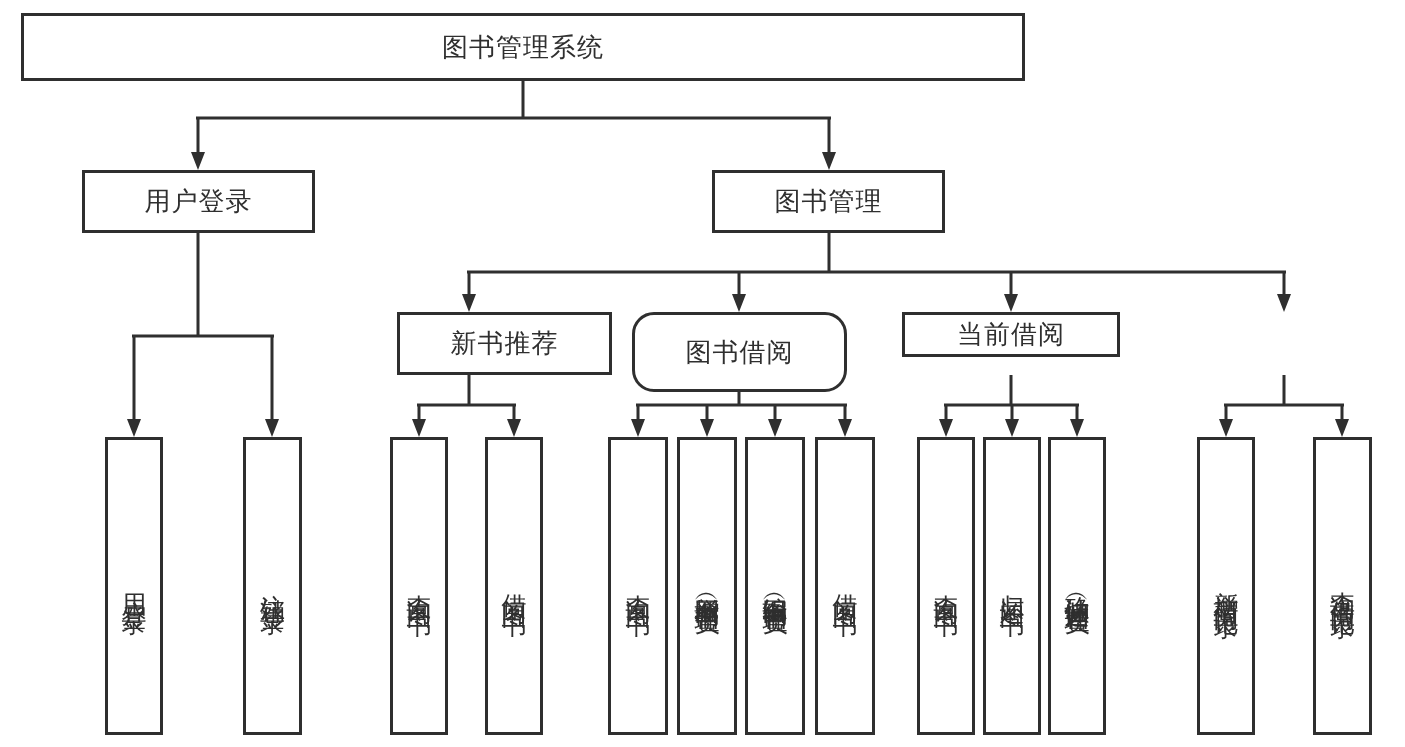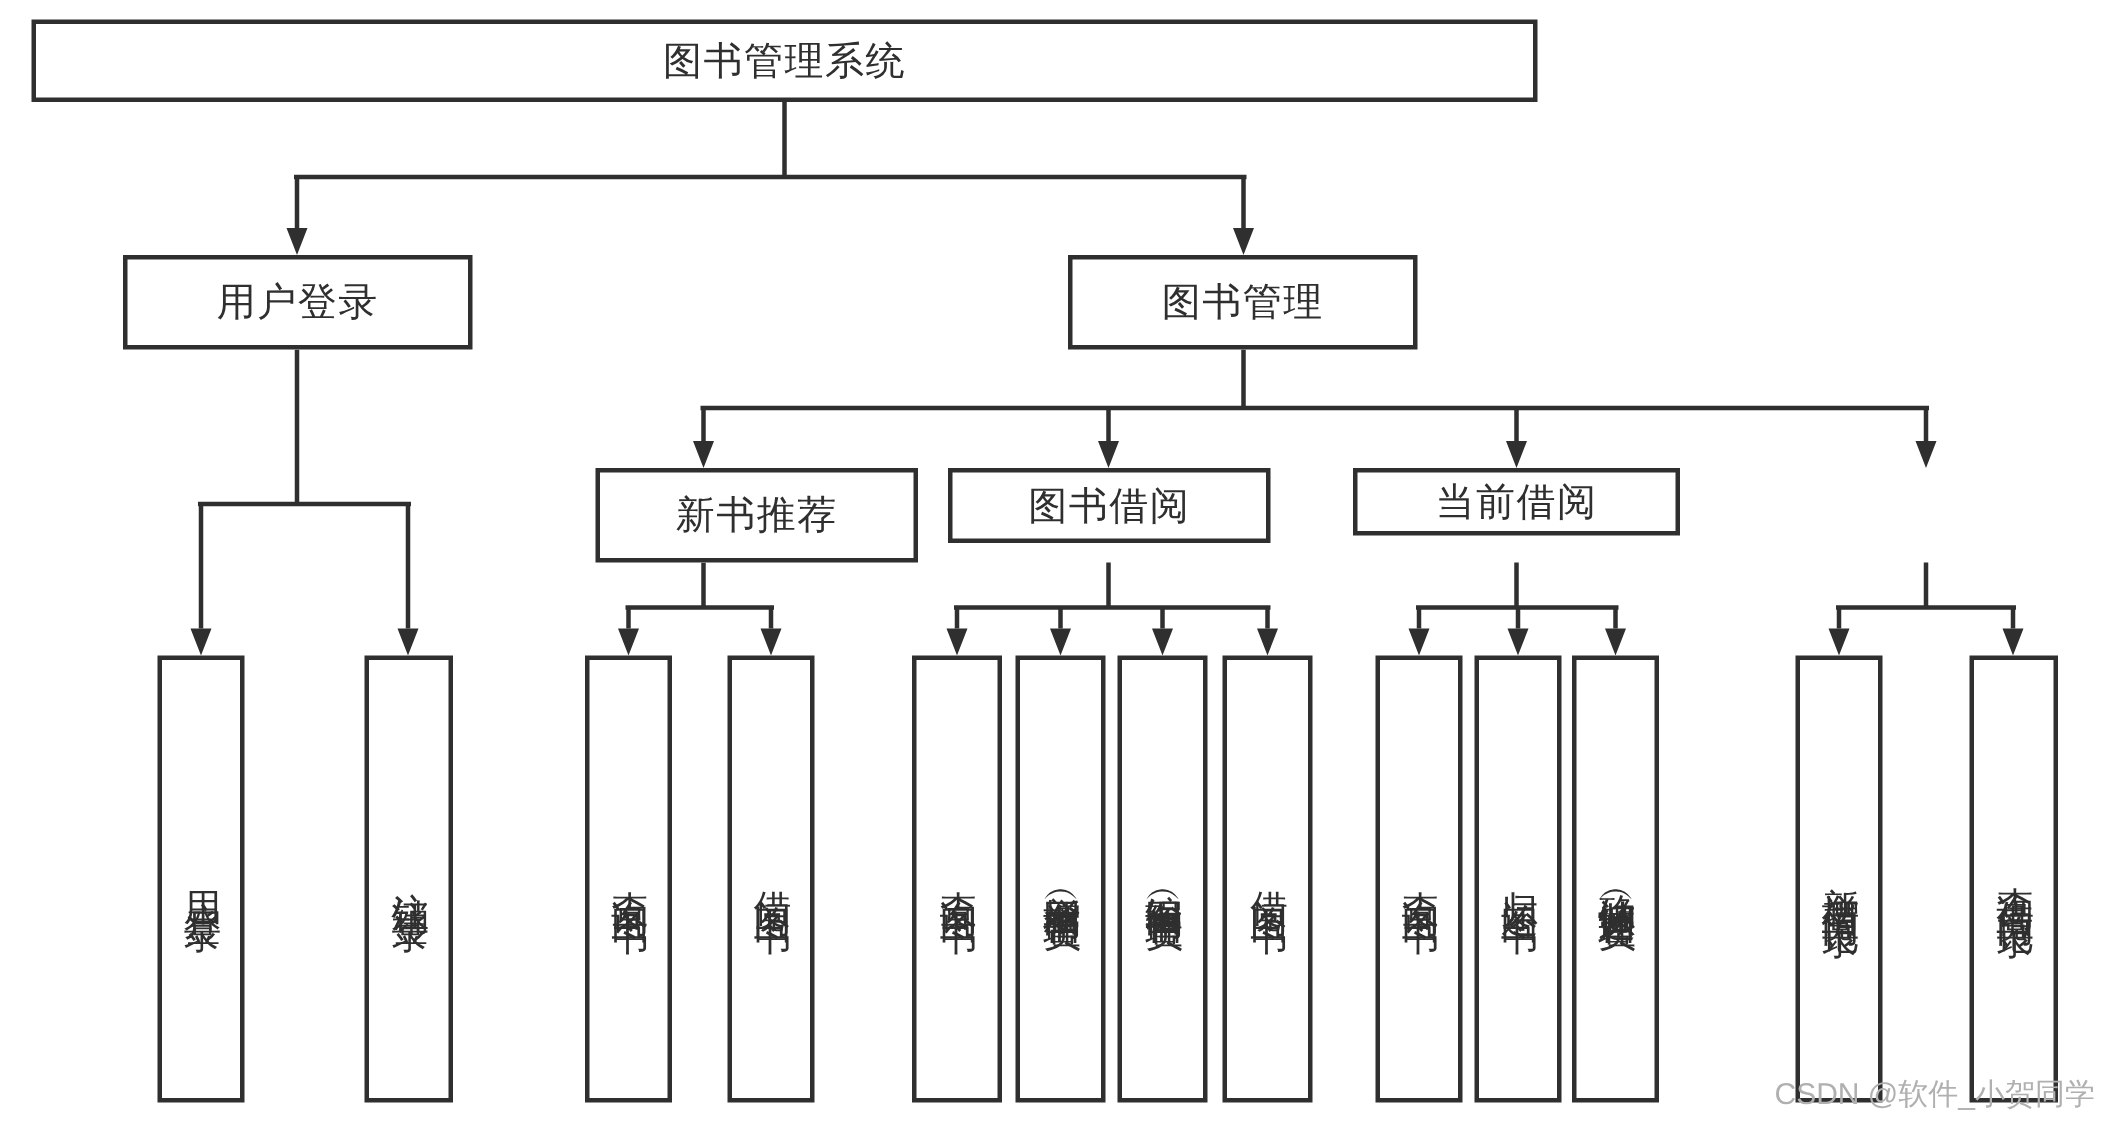--- a/index.html
+++ b/index.html
@@ -105,35 +105,35 @@
       M700 419 L714 419 L707 437 Z
       M768 419 L782 419 L775 437 Z
       M838 419 L852 419 L845 437 Z
       M939 419 L953 419 L946 437 Z
       M1005 419 L1019 419 L1012 437 Z
       M1070 419 L1084 419 L1077 437 Z
       M1219 419 L1233 419 L1226 437 Z
       M1335 419 L1349 419 L1342 437 Z"></path>
   </svg>
 
-  <div class="box h" style="left:21px; top:13px; width:1004px; height:55px;text-align:center;">
+  <div class="box h" style="left:21px; top:13px; width:1004px; height:68px;text-align:center;">
     <span class="label">图书管理系统</span>
   </div>
 
   <div class="box h" style="left:82px; top:170px; width:233px; height:63px;">
     <span class="label">用户登录</span>
   </div>
   <div class="box h" style="left:712px; top:170px; width:233px; height:63px;">
     <span class="label">图书管理</span>
   </div>
 
   <div class="box h" style="left:362px; top:312px; width:215px; height:63px;margin-left:35px;">
     <span class="label">新书推荐</span>
   </div>
-  <div class="box h" style="left:632px; top:312px; width:215px; height:50px;">
+  <div class="box h" style="left:632px; top:312px; width:215px; height:80px;border-radius:22px;">
     <span class="label">图书借阅</span>
   </div>
   <div class="box h" style="left:902px; top:312px; width:218px; height:45px;">
     <span class="label">当前借阅</span>
   </div>
 
   <div class="box v" style="left:105px; top:437px; width:58px; height:298px;">
     <span class="label">用户登录</span>
   </div>
   <div class="box v" style="left:243px; top:437px; width:59px; height:298px;">
@@ -170,15 +170,14 @@
     <span class="label">确认归还（管理员）</span>
   </div>
 
   <div class="box v mid" style="left:1197px; top:437px; width:58px; height:298px;">
     <span class="label">新增借阅记录</span>
   </div>
   <div class="box v mid" style="left:1313px; top:437px; width:59px; height:298px;">
     <span class="label">查询借阅记录</span>
   </div>
 
-  <div class="watermark">CSDN @软件_小贺同学</div>
 
 </div>
 
 </body></html>

